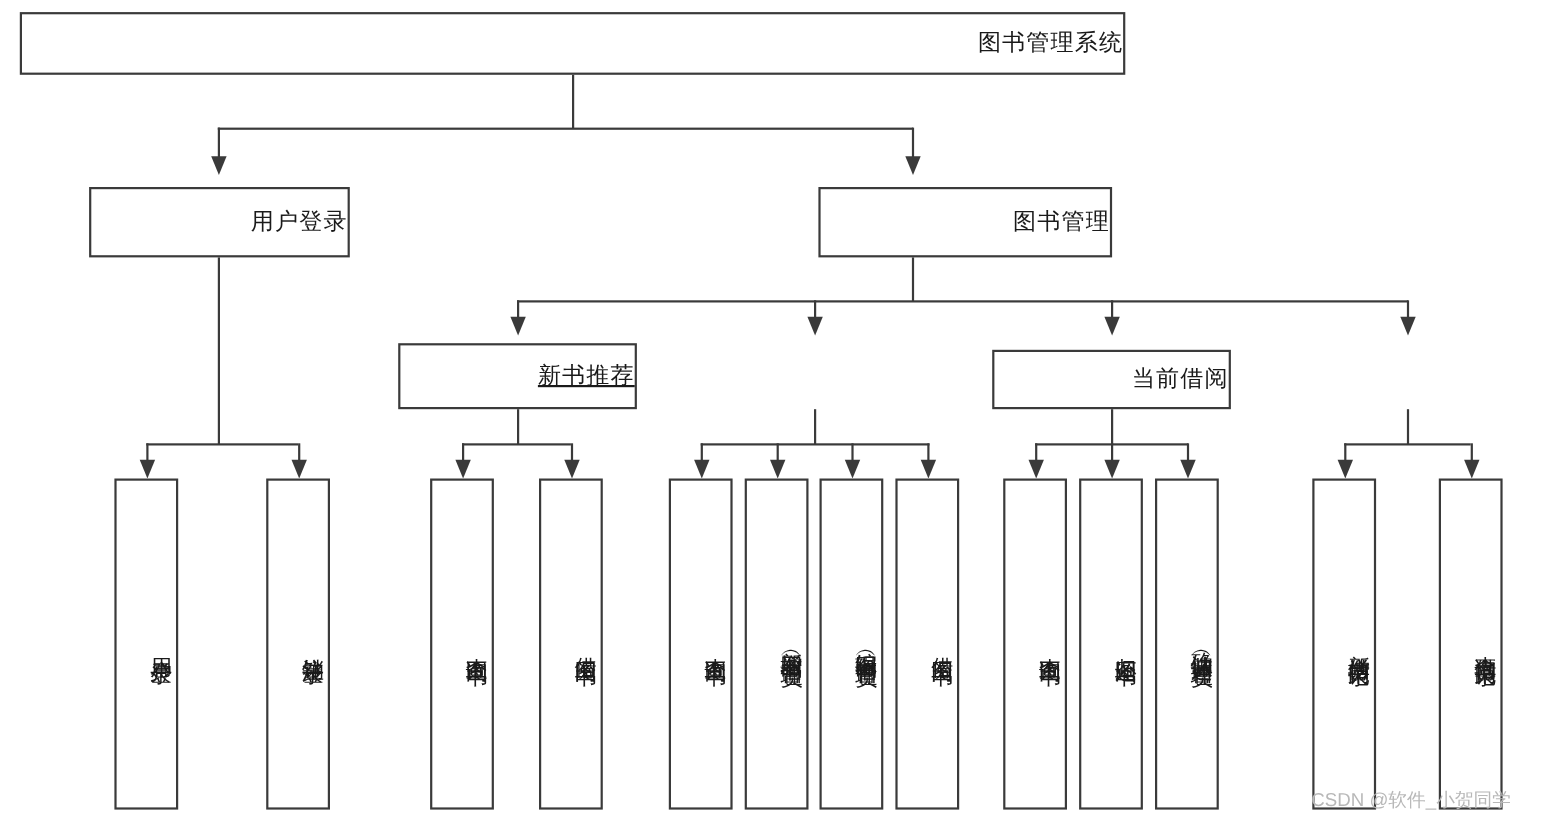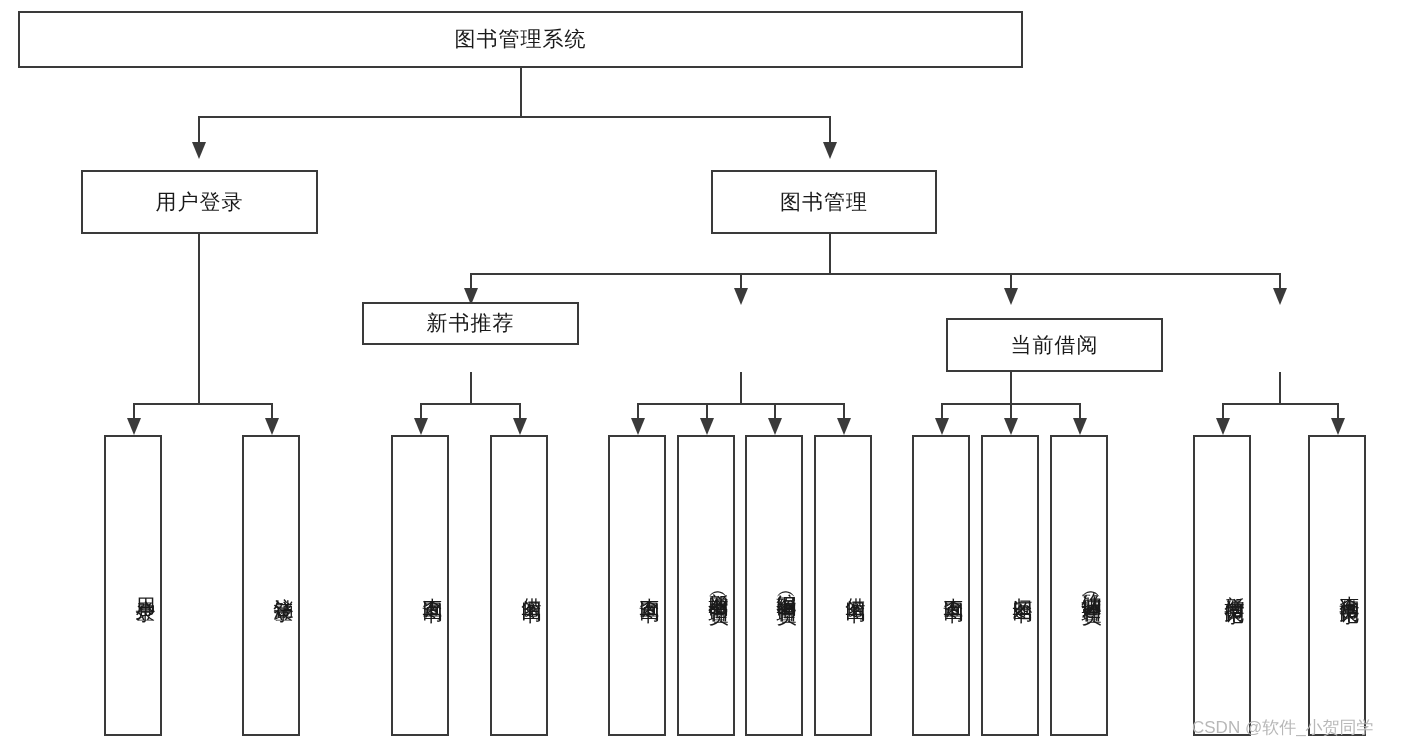--- a/index.html
+++ b/index.html
@@ -20,21 +20,21 @@
   }
   
   .node {
     position: absolute;
     box-sizing: border-box;
     border: 2px solid #3a3a3a;
     background: #ffffff;
     color: #1a1a1a;
     display: flex;
     align-items: center;
-    justify-content: center;
+    justify-content: flex-end;
     text-align: center;
   }
   .node.horiz {
     font-size: 21px;
     line-height: 1.15;
     letter-spacing: 1px;
   }
   .node.vert {
     writing-mode: vertical-rl;
     text-orientation: upright;
@@ -86,21 +86,21 @@
   <div class="lineH" style="left:198px; top:116px; width:632px;"></div>
 
   <div class="lineV" style="left:198px; top:116px; height:27px;"></div>
   <div class="arrow" style="left:192px; top:142px;"></div>
   <div class="lineV" style="left:829px; top:116px; height:27px;"></div>
   <div class="arrow" style="left:823px; top:142px;"></div>
 
   <div class="node horiz" style="left:81px; top:170px; width:237px; height:64px;">
     <span>用户登录</span>
   </div>
-  <div class="node horiz" style="left:711px; top:170px; width:226px; height:64px;">
+  <div class="node horiz" style="left:744px; top:170px; width:267px; height:64px;">
     <span>图书管理</span>
   </div>
 
   <div class="lineV" style="left:198px; top:234px; height:170px;"></div>
   <div class="lineH" style="left:133px; top:403px; width:138px;"></div>
   <div class="lineV" style="left:133px; top:403px; height:17px;"></div>
   <div class="arrow" style="left:127px; top:418px;"></div>
   <div class="lineV" style="left:271px; top:403px; height:17px;"></div>
   <div class="arrow" style="left:265px; top:418px;"></div>
 
@@ -115,24 +115,24 @@
   <div class="lineH" style="left:470px; top:273px; width:810px;"></div>
   <div class="lineV" style="left:470px; top:273px; height:17px;"></div>
   <div class="arrow" style="left:464px; top:288px;"></div>
   <div class="lineV" style="left:740px; top:273px; height:17px;"></div>
   <div class="arrow" style="left:734px; top:288px;"></div>
   <div class="lineV" style="left:1010px; top:273px; height:17px;"></div>
   <div class="arrow" style="left:1004px; top:288px;"></div>
   <div class="lineV" style="left:1279px; top:273px; height:17px;"></div>
   <div class="arrow" style="left:1273px; top:288px;"></div>
 
-  <div class="node horiz" style="left:362px; top:302px; width:217px; height:43px;">
+  <div class="node horiz" style="left:362px; top:312px; width:217px; height:60px;text-decoration:underline;">
     <span>新书推荐</span>
   </div>
-  <div class="node horiz" style="left:902px; top:318px; width:217px; height:54px;margin-left:44px;">
+  <div class="node horiz" style="left:902px; top:318px; width:217px; height:54px;">
     <span>当前借阅</span>
   </div>
 
   <div class="lineV" style="left:470px; top:372px; height:32px;"></div>
   <div class="lineH" style="left:420px; top:403px; width:99px;"></div>
   <div class="lineV" style="left:420px; top:403px; height:17px;"></div>
   <div class="arrow" style="left:414px; top:418px;"></div>
   <div class="lineV" style="left:519px; top:403px; height:17px;"></div>
   <div class="arrow" style="left:513px; top:418px;"></div>
 

